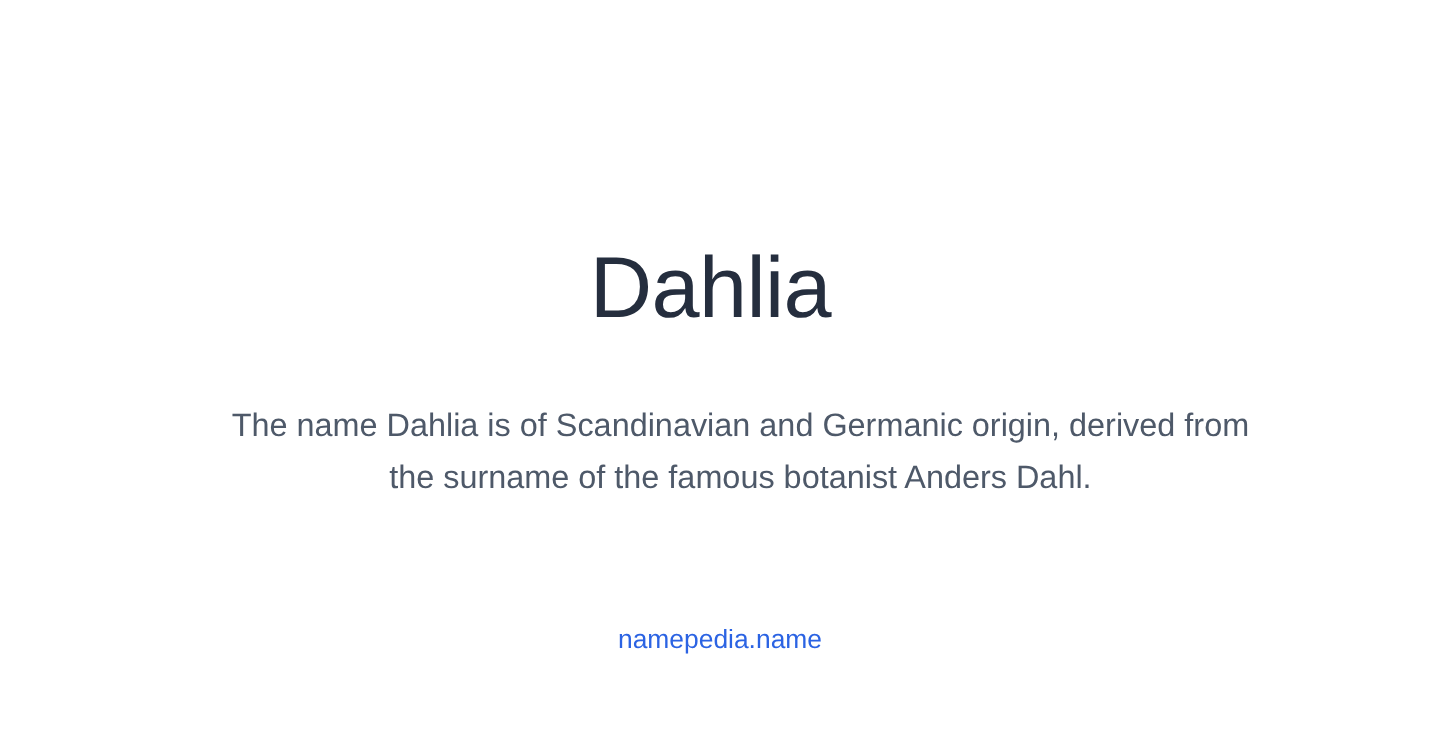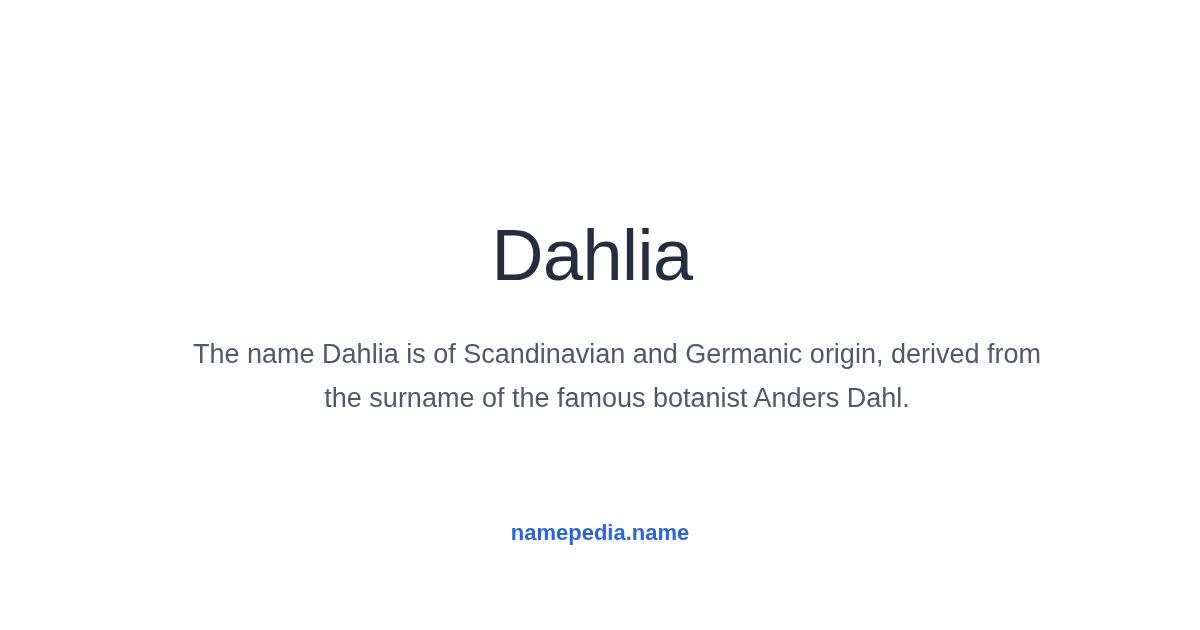--- a/index.html
+++ b/index.html
@@ -20,21 +20,21 @@
     height: 630px;
     box-sizing: border-box;
     display: flex;
     flex-direction: column;
     align-items: center;
     background: #ffffff;
     position: relative;
   }
 
   .name-title {
-    margin: 15px;
+    margin: 0;
     padding: 0;
     font-size: 72px;
     font-weight: 400;
     line-height: 1;
     letter-spacing: -0.5px;
     color: #252e3e;
     text-align: center;
     position: absolute;
     top: 204px;
     left: 0;
@@ -59,21 +59,21 @@
   .site-footer {
     position: absolute;
     top: 520px;
     left: 0;
     right: 0;
     text-align: center;
   }
 
   .site-link {
     font-size: 22px;
-    font-weight: 700;
+    font-weight: 400;
     line-height: 26px;
     color: #2b63e3;
     text-decoration: none;
     cursor: pointer;
   }
 </style>
 </head>
 <body>
 
 <div class="og-card">

